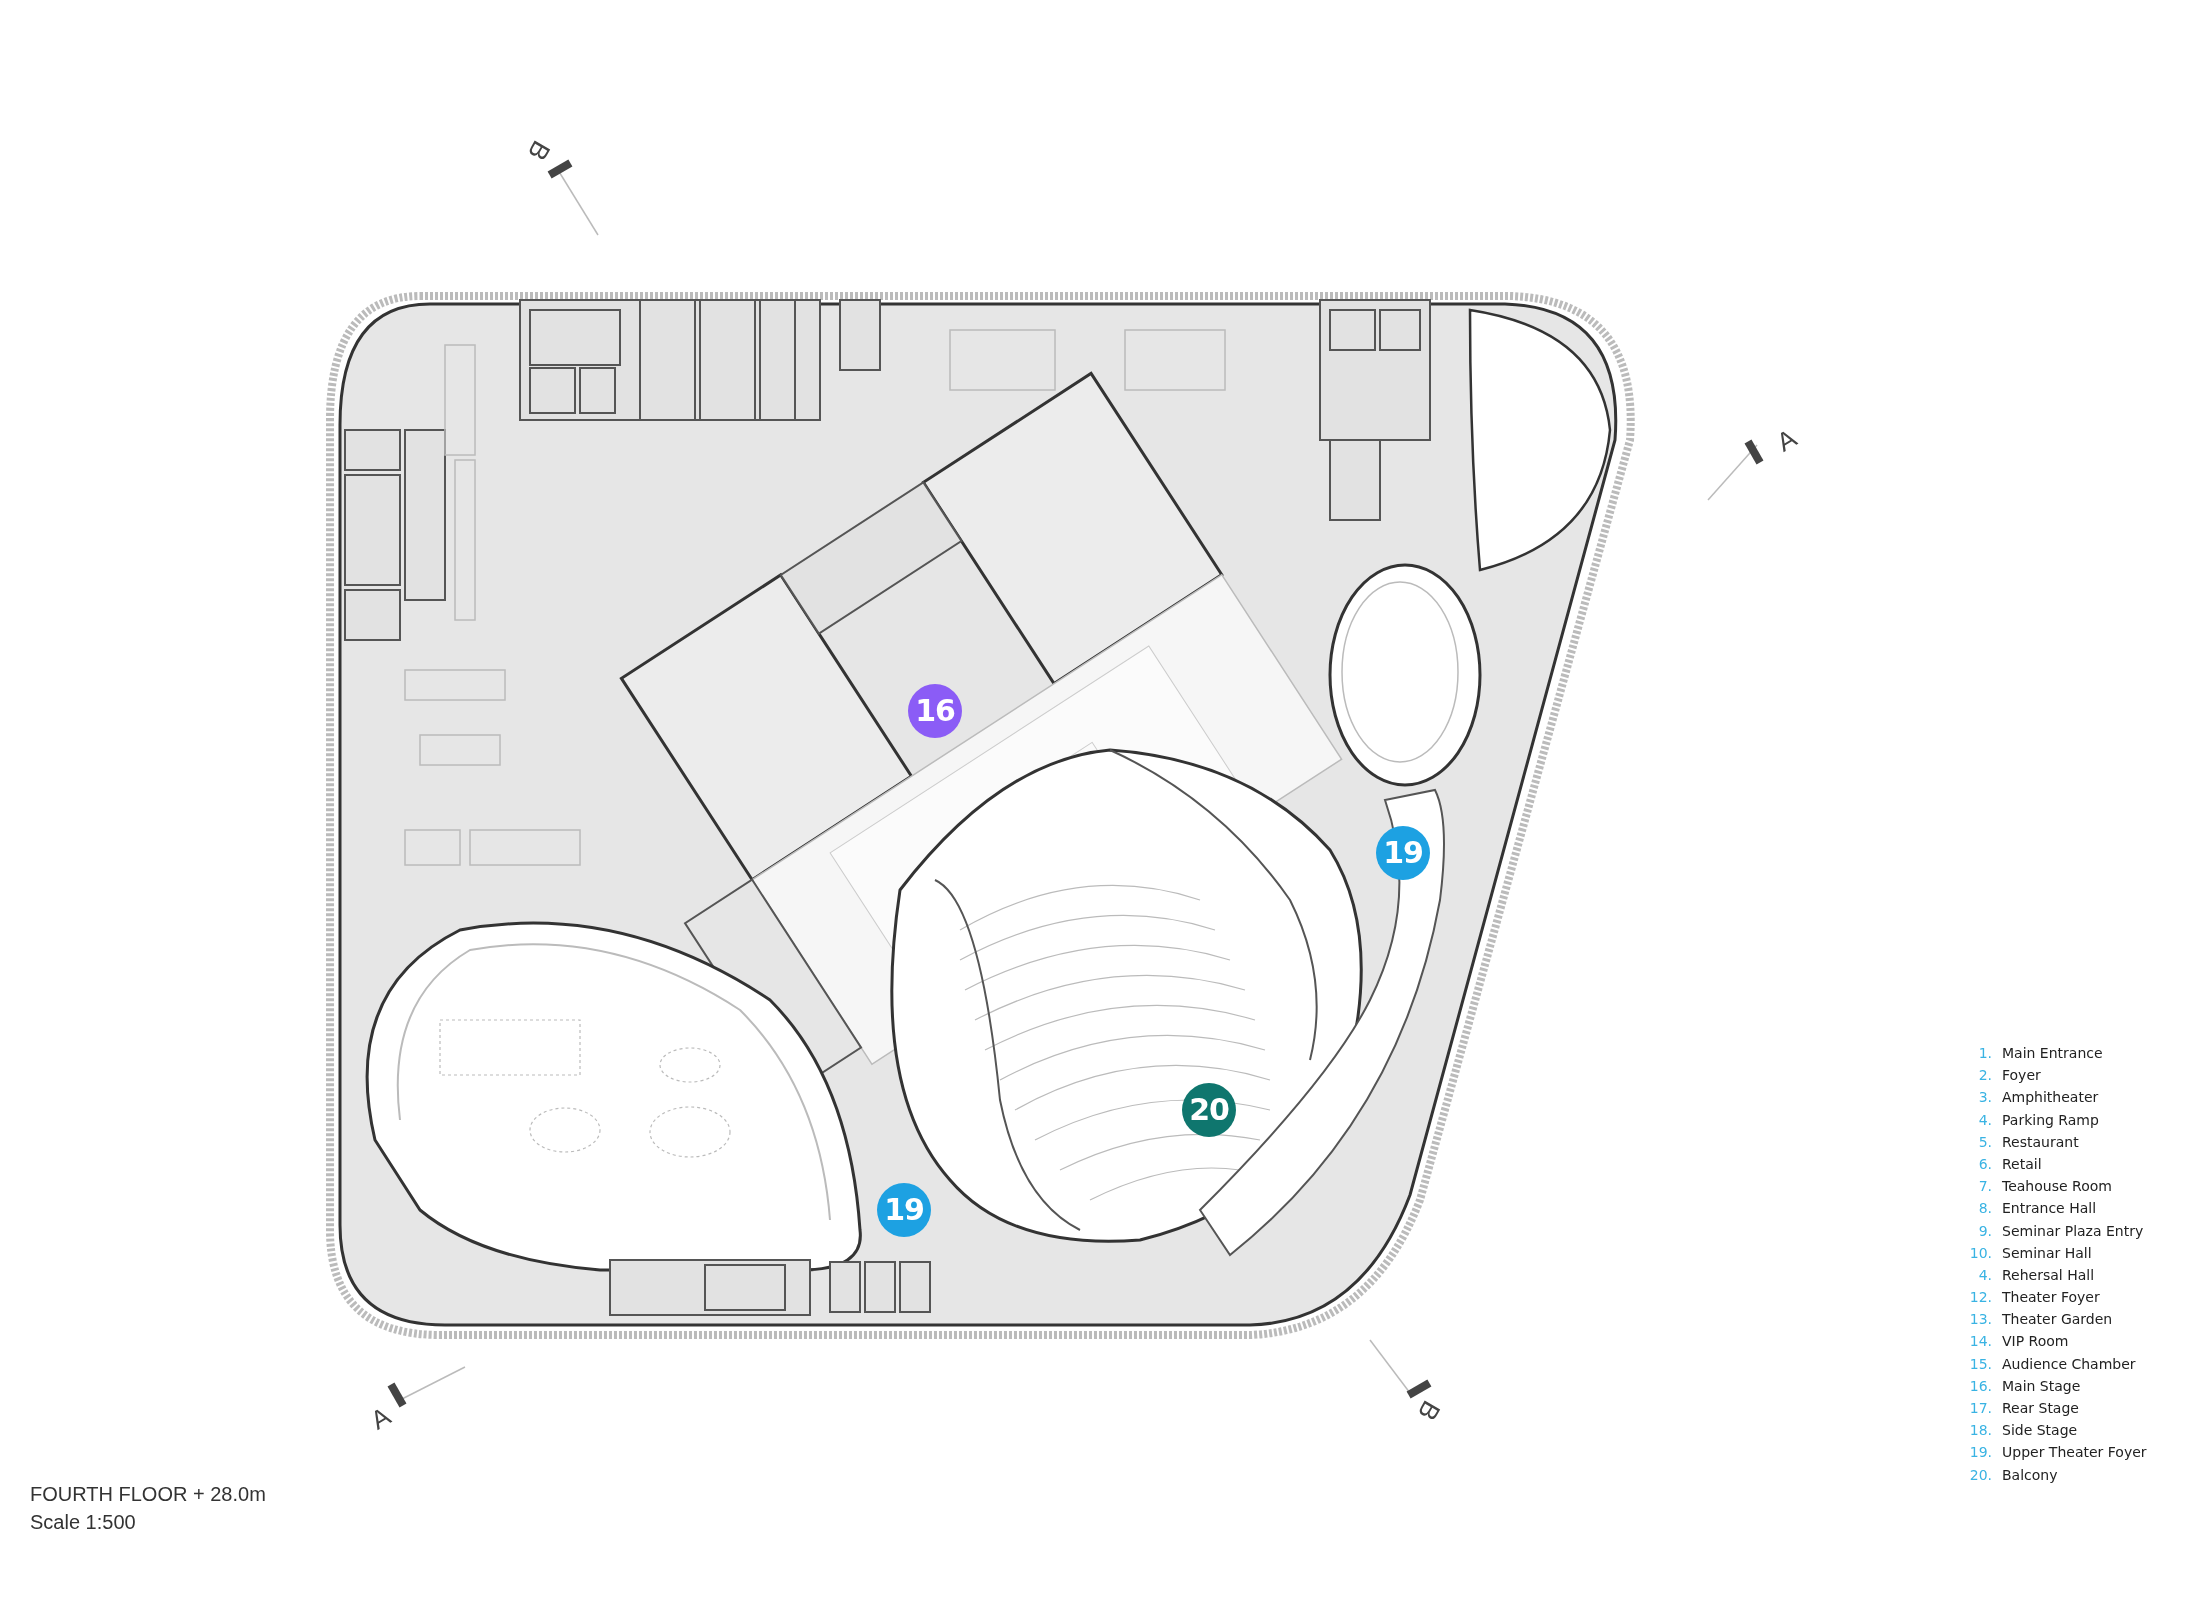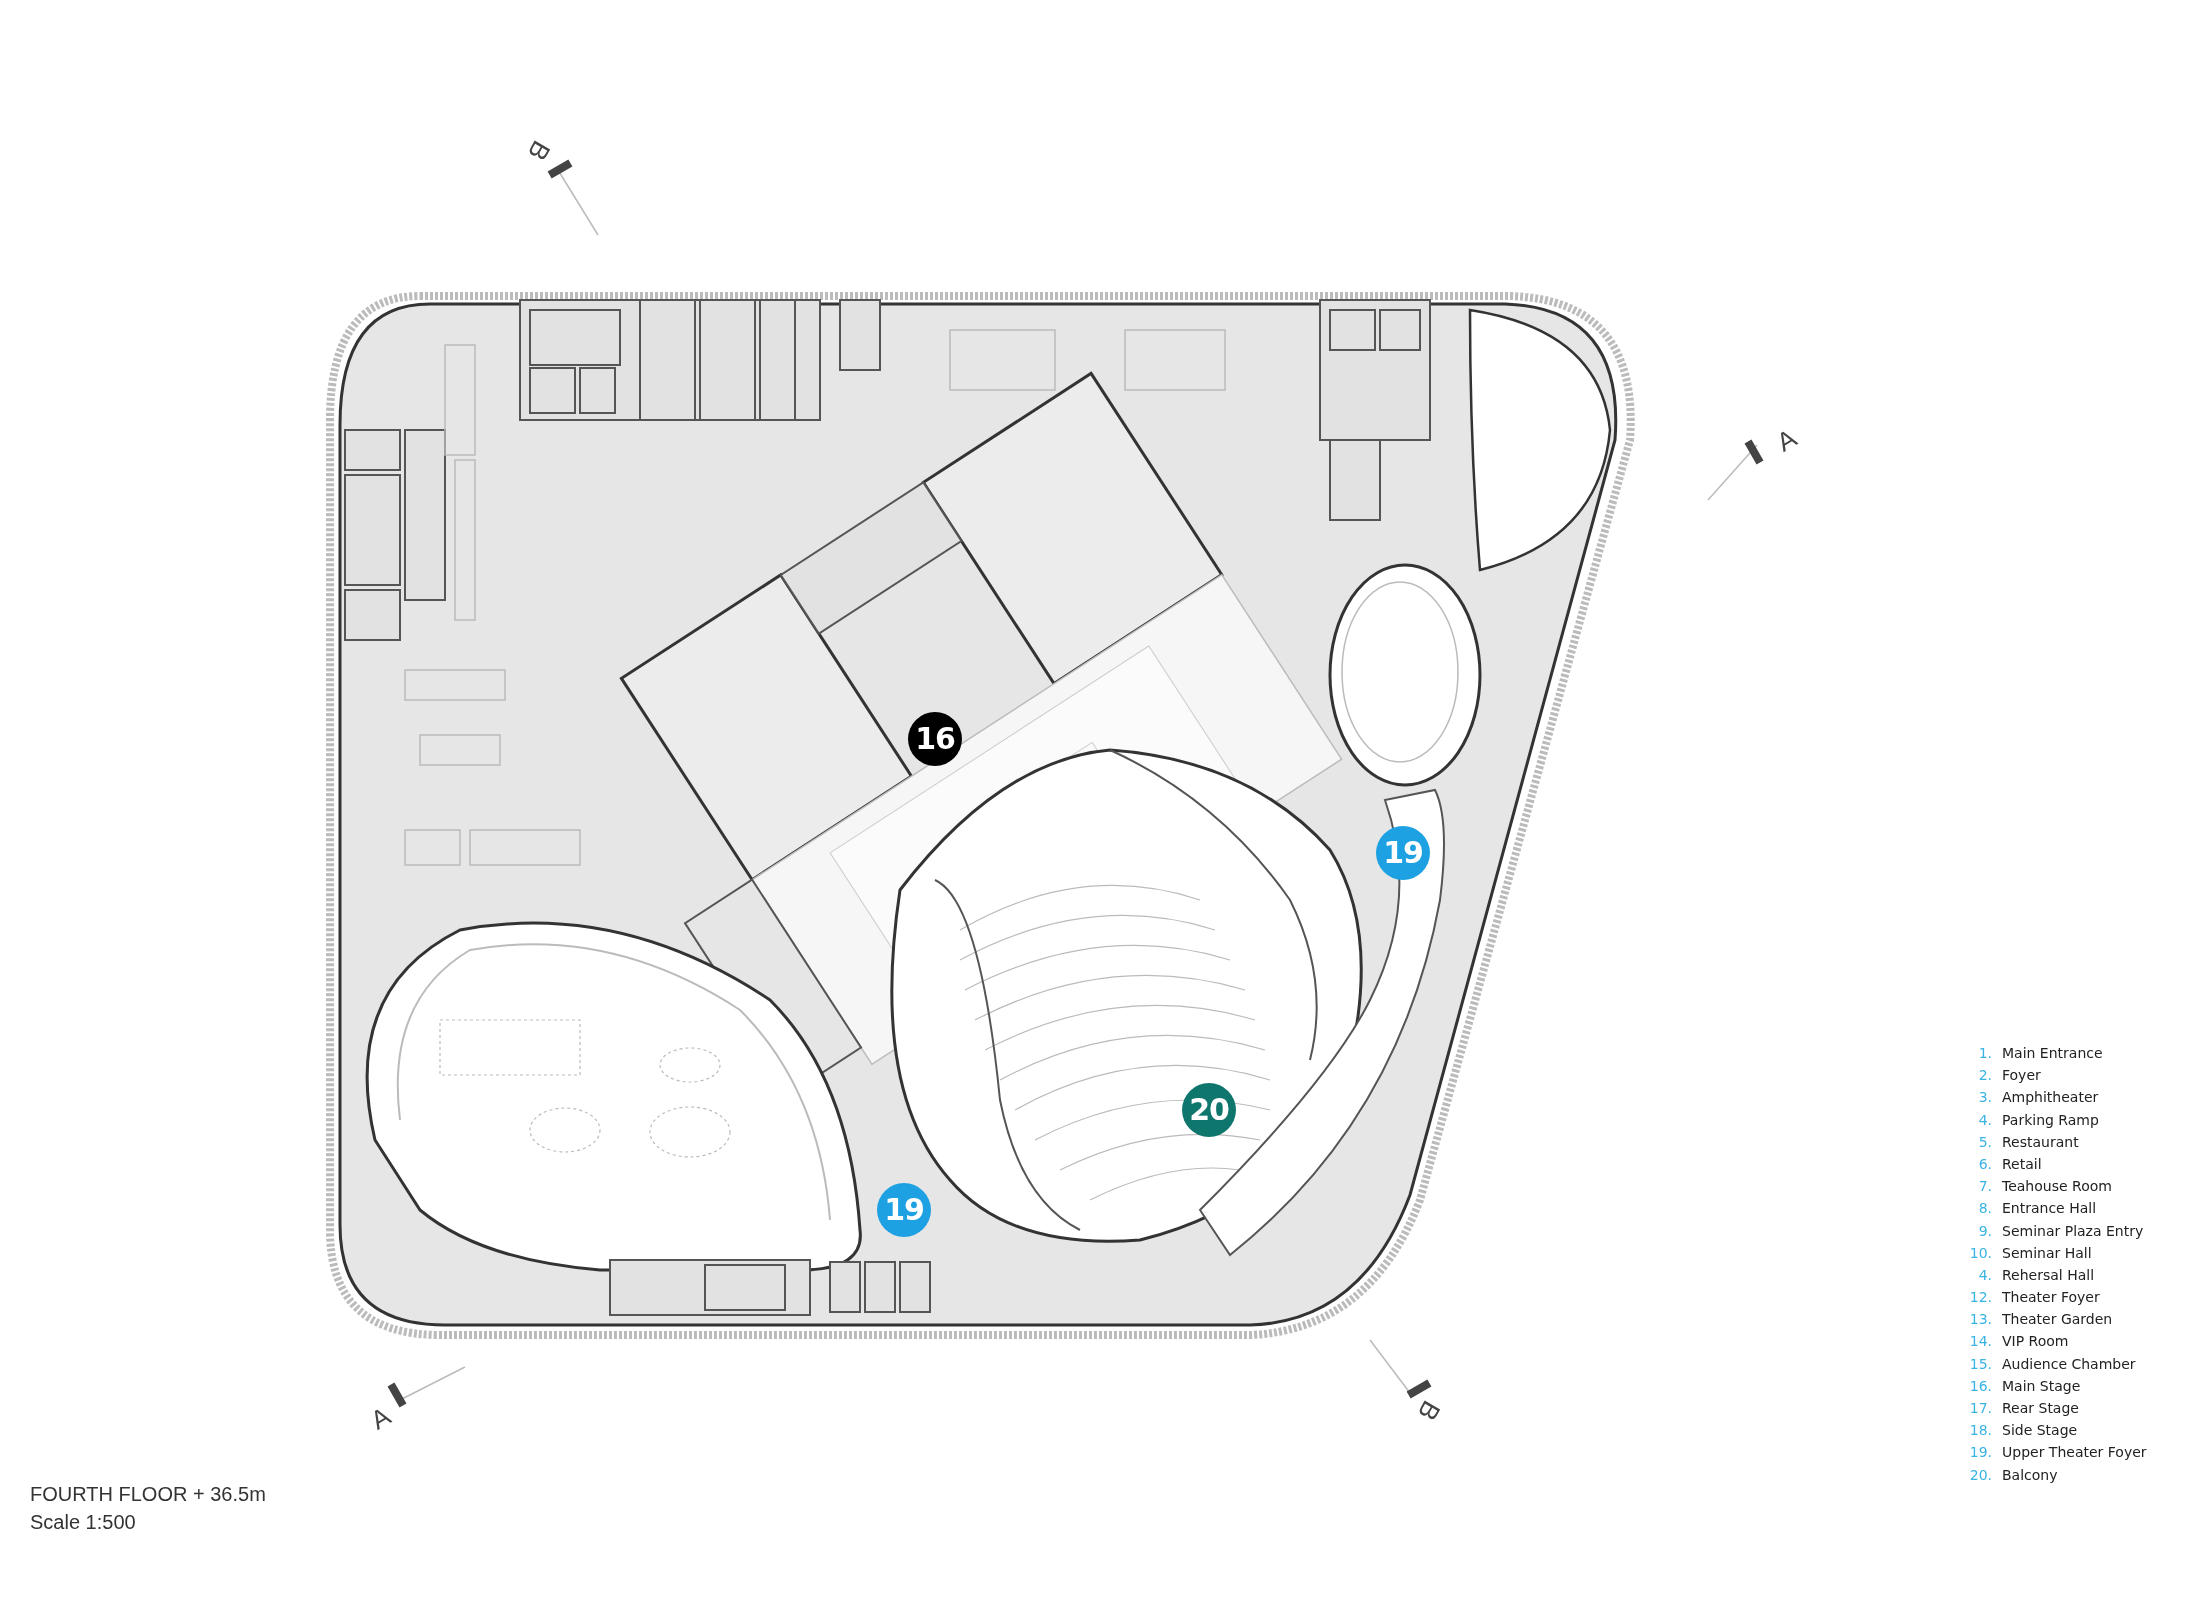--- a/index.html
+++ b/index.html
@@ -126,21 +126,21 @@
     <rect x="393" y="1383" width="8" height="24" transform="rotate(-30 397 1395)"></rect>
     <rect x="1407" y="1385" width="24" height="8" transform="rotate(-30 1419 1389)"></rect>
   </g>
 </svg>
 
 <div class="section" style="left:530px;top:135px;transform:rotate(120deg);">B</div>
 <div class="section" style="left:1778px;top:425px;transform:rotate(-30deg);">A</div>
 <div class="section" style="left:372px;top:1403px;transform:rotate(-30deg);">A</div>
 <div class="section" style="left:1420px;top:1395px;transform:rotate(120deg);">B</div>
 
-<div class="marker" style="left:908px;top:712px;background:#000000;">16</div>
+<div class="marker" style="left:908px;top:684px;background:#8b5cf6;">16</div>
 <div class="marker" style="left:1376px;top:826px;background:#1da1e2;">19</div>
 <div class="marker" style="left:877px;top:1183px;background:#1da1e2;">19</div>
 <div class="marker" style="left:1182px;top:1083px;background:#0f766e;">20</div>
 
 <div class="legend">
   <div class="legend-item"><span class="legend-num">1.</span><span>Main Entrance</span></div>
   <div class="legend-item"><span class="legend-num">2.</span><span>Foyer</span></div>
   <div class="legend-item"><span class="legend-num">3.</span><span>Amphitheater</span></div>
   <div class="legend-item"><span class="legend-num">4.</span><span>Parking Ramp</span></div>
   <div class="legend-item"><span class="legend-num">5.</span><span>Restaurant</span></div>
@@ -155,15 +155,15 @@
   <div class="legend-item"><span class="legend-num">14.</span><span>VIP Room</span></div>
   <div class="legend-item"><span class="legend-num">15.</span><span>Audience Chamber</span></div>
   <div class="legend-item"><span class="legend-num">16.</span><span>Main Stage</span></div>
   <div class="legend-item"><span class="legend-num">17.</span><span>Rear Stage</span></div>
   <div class="legend-item"><span class="legend-num">18.</span><span>Side Stage</span></div>
   <div class="legend-item"><span class="legend-num">19.</span><span>Upper Theater Foyer</span></div>
   <div class="legend-item"><span class="legend-num">20.</span><span>Balcony</span></div>
 </div>
 
 <div class="caption">
-  <div>FOURTH FLOOR + 36.5m</div>
+  <div>FOURTH FLOOR + 28.0m</div>
   <div>Scale 1:500</div>
 </div>
 
 </body></html>

